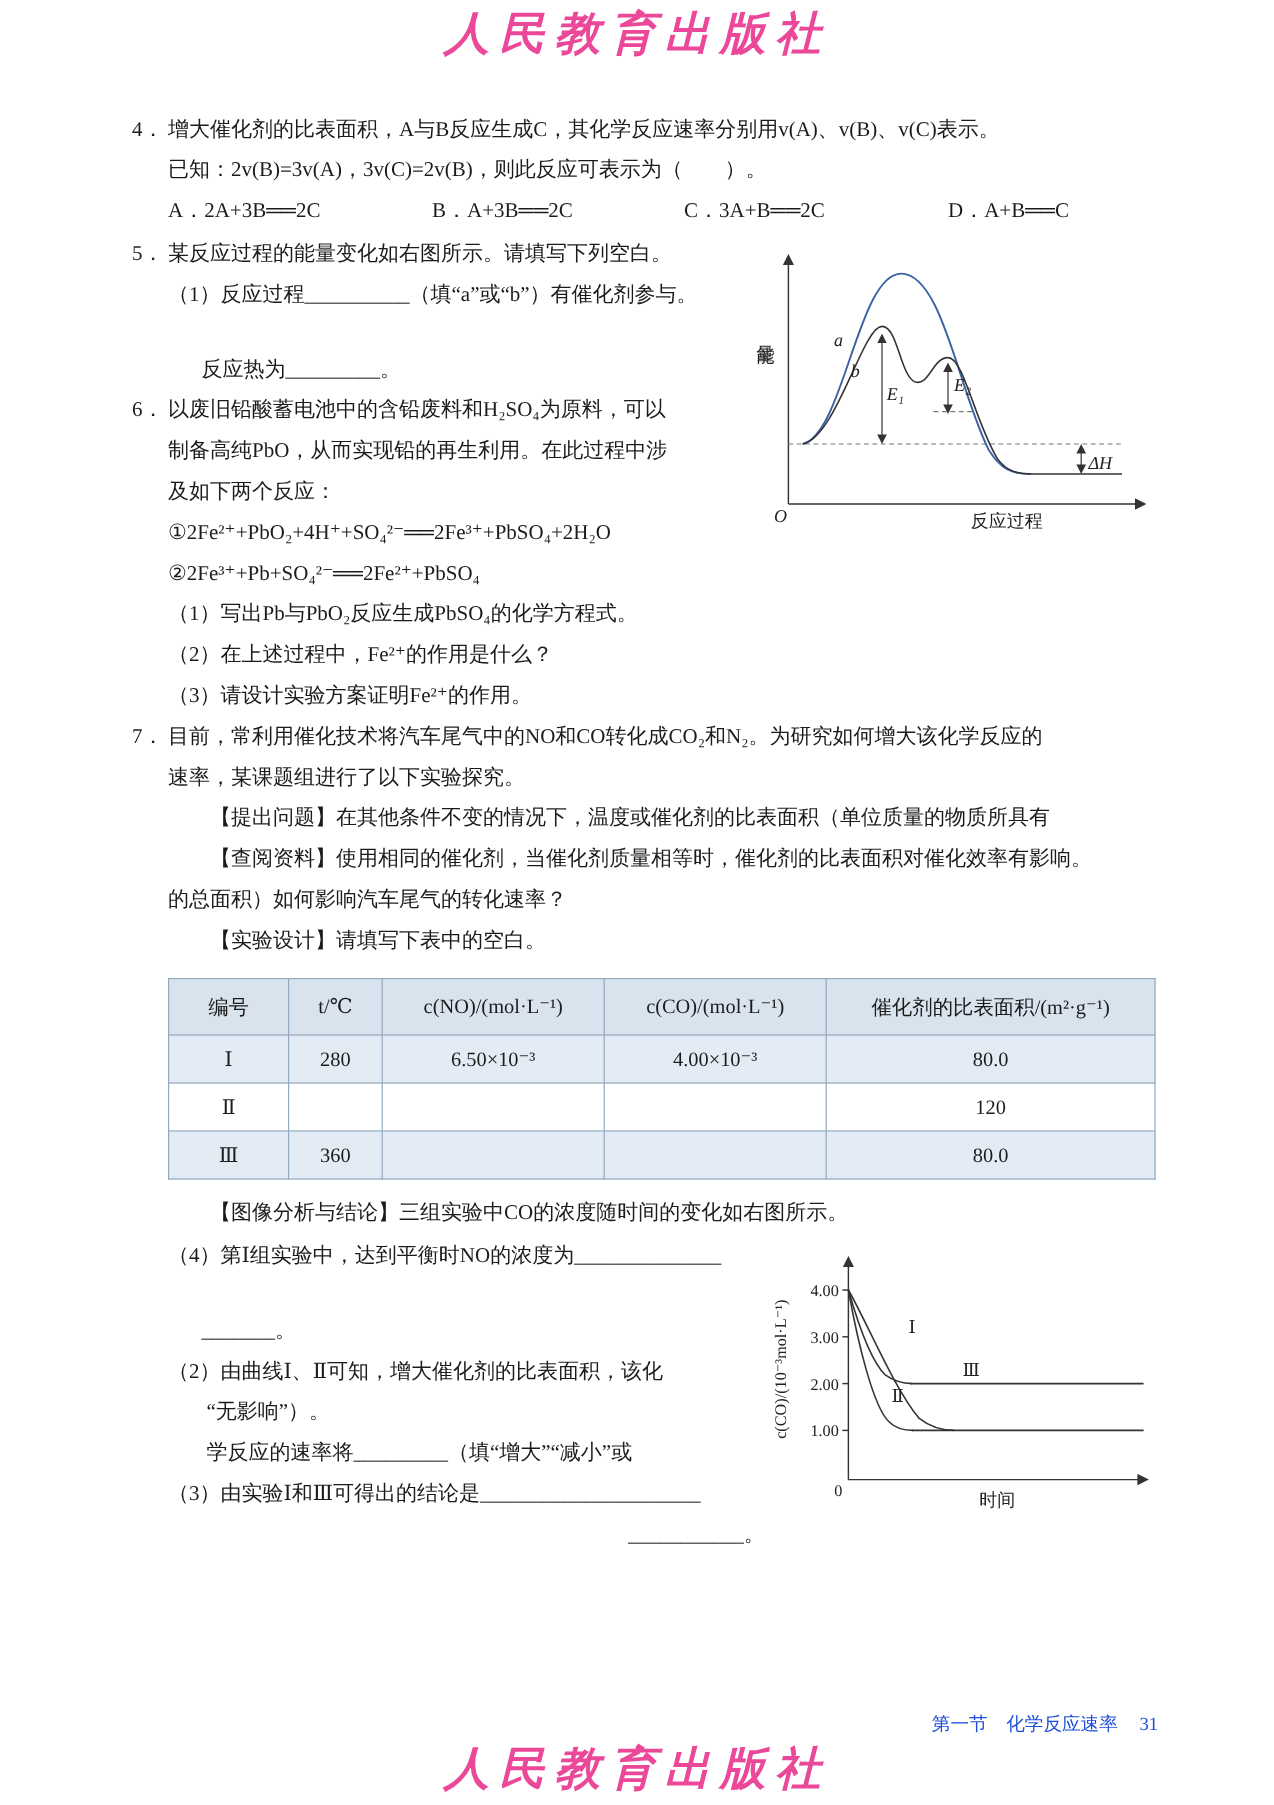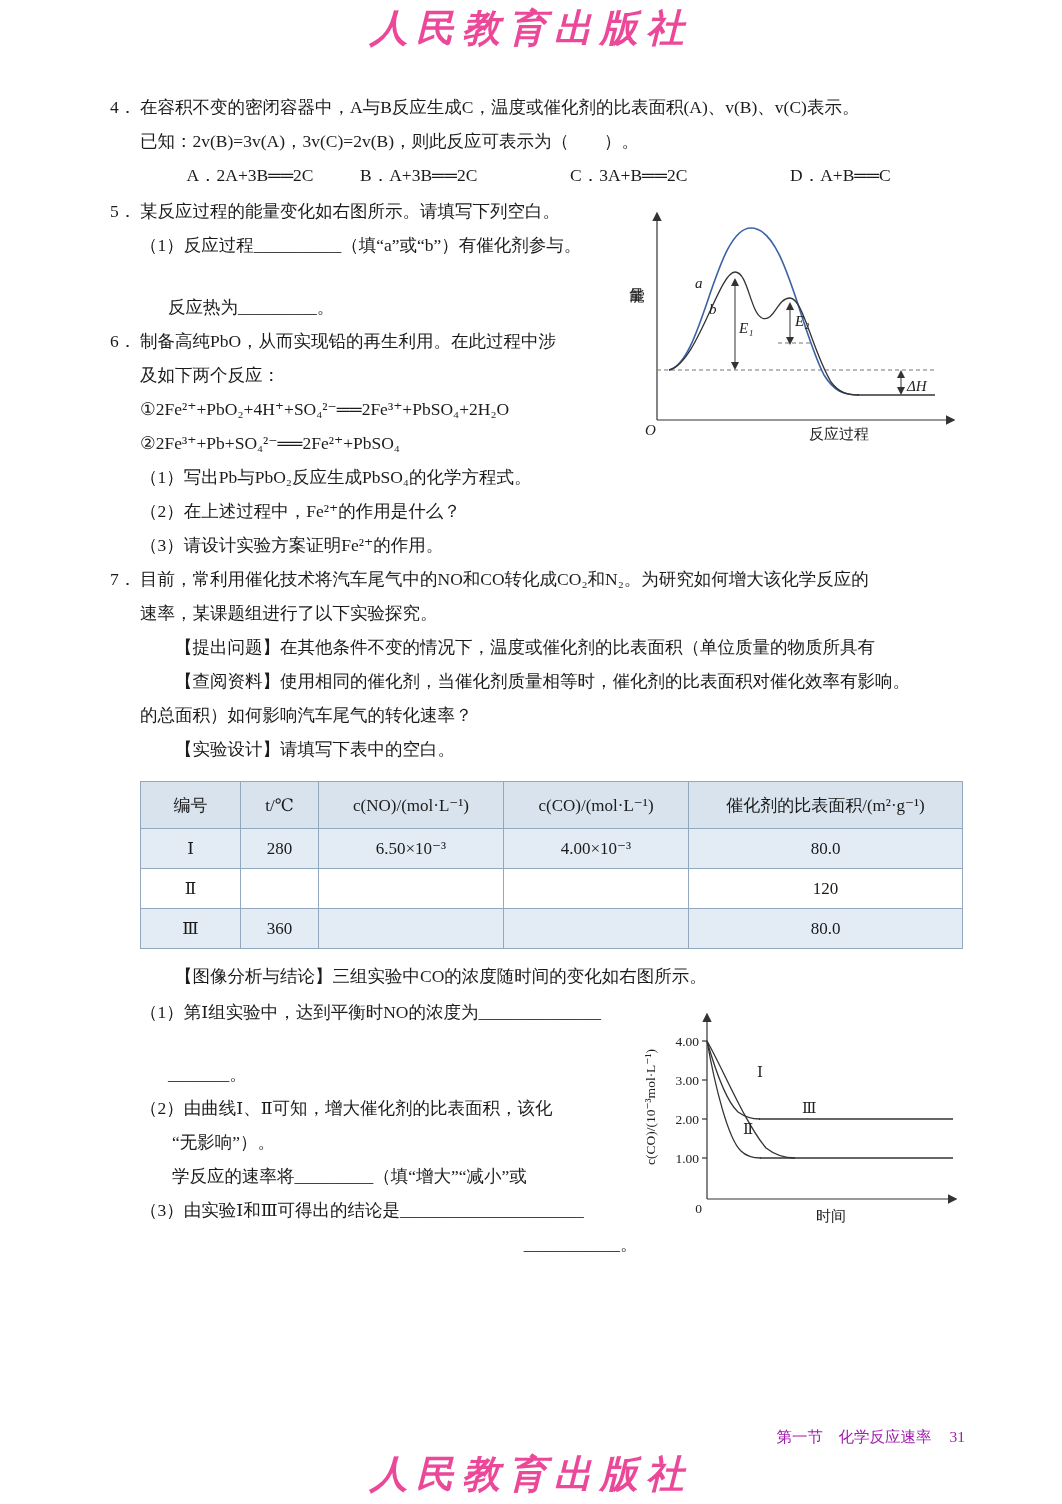--- a/index.html
+++ b/index.html
@@ -14,36 +14,36 @@
     text-align:center; color:#ec4899; font-weight:bold; font-style:italic;
     font-size:38px; letter-spacing:8px; height:56px; line-height:56px;
     font-family:"DejaVu Serif",serif;
   }
   .logo-bottom { position:absolute; left:0; right:0; bottom:2px; }
   .content { padding:34px 97px 0 110px; }
   .line { line-height:34px; }
   .q { position:relative; padding-left:30px; }
   .qno { position:absolute; left:0; top:0; line-height:34px; }
   .options { display:flex; line-height:34px; }
-  .opt-a { width:220px;text-align:center; } .opt-b { width:210px; } .opt-c { width:220px; }
+  .opt-a { width:220px; } .opt-b { width:210px; } .opt-c { width:220px; }
   .tind  { padding-left:35px; }
   .ind28 { padding-left:28px;margin-top:28px; }
   .ind32 { padding-left:32px; }
   .ind56 { padding-left:56px;text-align:center; }
   .sec56 { margin-top:2px; }
   .ediagram { float:right; width:336px; height:248px; margin:4px 0 0 6px; }
   .cochart  { float:right; width:330px; height:225px; margin:6px 0 0 6px; }
   .clear { clear:both; }
   table.exp { border-collapse:collapse; margin:15px 13px 10px 30px; width:822px; table-layout:fixed; }
   .exp th, .exp td { border:1px solid #92a8bf; text-align:center; font-weight:normal; font-size:17px; padding:0 4px; }
   .exp th { background:#d8e3ee; height:47px; }
   .exp td { height:40px; background:#ffffff; }
   .exp tr.alt td { background:#e3ecf5; }
   .bottom { margin-top:2px; }
-  .footer { position:absolute; bottom:56px; right:97px; font-size:15.5px; color:#a21caf; }
+  .footer { position:absolute; bottom:56px; right:97px; font-size:15.5px; color:#1d4ed8; }
   .footer .pg { margin-left:18px; }
   
   .ax { stroke:#333; stroke-width:1.2; fill:none; }
   .dash { stroke:#777; stroke-width:1; stroke-dasharray:4 3; fill:none; }
   .curveA { stroke:#3c62a6; stroke-width:1.6; fill:none; }
   .curveB { stroke:#333; stroke-width:1.3; fill:none; }
   .mline  { stroke:#333; stroke-width:1.3; fill:none; }
   .arrline { stroke:#333; stroke-width:1; fill:none; }
   .svgt { font-family:"Liberation Serif","DejaVu Serif",serif; font-size:15px; fill:#222; }
   .svgt-sm { font-family:"Liberation Serif","DejaVu Serif",serif; font-size:13.5px; fill:#222; }
@@ -54,21 +54,21 @@
 <body>
 
 <div>
 
   <div class="logo">人民教育出版社</div>
 
   <div class="content">
 
     <div class="q">
       <span class="qno">4．</span>
-      <div class="line">在容积不变的密闭容器中，A与B反应生成C，温度或催化剂的比表面积(A)、v(B)、v(C)表示。</div>
+      <div class="line">增大催化剂的比表面积，A与B反应生成C，其化学反应速率分别用v(A)、v(B)、v(C)表示。</div>
       <div class="line">已知：2v(B)=3v(A)，3v(C)=2v(B)，则此反应可表示为（　　）。</div>
       <div class="options">
         <span class="opt-a">A．2A+3B══2C</span>
         <span class="opt-b">B．A+3B══2C</span>
         <span class="opt-c">C．3A+B══2C</span>
         <span class="opt-d">D．A+B══C</span>
       </div>
     </div>
 
     <div class="sec56">
@@ -101,20 +101,21 @@
 
       <div class="q">
         <span class="qno">5．</span>
         <div class="line">某反应过程的能量变化如右图所示。请填写下列空白。</div>
         <div class="line">（1）反应过程__________（填“a”或“b”）有催化剂参与。</div>
         <div class="line ind28">反应热为_________。</div>
       </div>
 
       <div class="q">
         <span class="qno">6．</span>
+        <div class="line">以废旧铅酸蓄电池中的含铅废料和H₂SO₄为原料，可以</div>
         <div class="line">制备高纯PbO，从而实现铅的再生利用。在此过程中涉</div>
         <div class="line">及如下两个反应：</div>
         <div class="line">①2Fe²⁺+PbO₂+4H⁺+SO₄²⁻══2Fe³⁺+PbSO₄+2H₂O</div>
         <div class="line">②2Fe³⁺+Pb+SO₄²⁻══2Fe²⁺+PbSO₄</div>
         <div class="line">（1）写出Pb与PbO₂反应生成PbSO₄的化学方程式。</div>
         <div class="line">（2）在上述过程中，Fe²⁺的作用是什么？</div>
         <div class="line">（3）请设计实验方案证明Fe²⁺的作用。</div>
       </div>
 
       <div class="clear"></div>
@@ -193,21 +194,21 @@
         <path class="curveB" d="M 72 40 C 80 68 91 100 103 111 C 110 116 117 118 125 118"></path>
         <line class="mline" x1="125" y1="157" x2="318" y2="157"></line>
         <line class="mline" x1="124" y1="118" x2="318" y2="118"></line>
         <text class="svgt" x="122" y="76">Ⅰ</text>
         <text class="svgt" x="108" y="133">Ⅱ</text>
         <text class="svgt" x="167" y="112">Ⅲ</text>
         <text class="svgt-sm" transform="rotate(-90 20 106)" x="20" y="106" text-anchor="middle">c(CO)/(10⁻³mol·L⁻¹)</text>
         <text class="svgt" x="196" y="220" text-anchor="middle">时间</text>
       </svg>
 
-      <div class="line">（1）第Ⅰ组实验中，达到平衡时NO的浓度为______________</div>
+      <div class="line">（4）第Ⅰ组实验中，达到平衡时NO的浓度为______________</div>
       <div class="line ind28">_______。</div>
       <div class="line">（2）由曲线Ⅰ、Ⅱ可知，增大催化剂的比表面积，该化</div>
       <div class="line ind32">“无影响”）。</div>
       <div class="line ind32">学反应的速率将_________（填“增大”“减小”或</div>
       <div class="line">（3）由实验Ⅰ和Ⅲ可得出的结论是_____________________</div>
       <div class="line ind56">___________。</div>
 
       <div class="clear"></div>
     </div>
 

